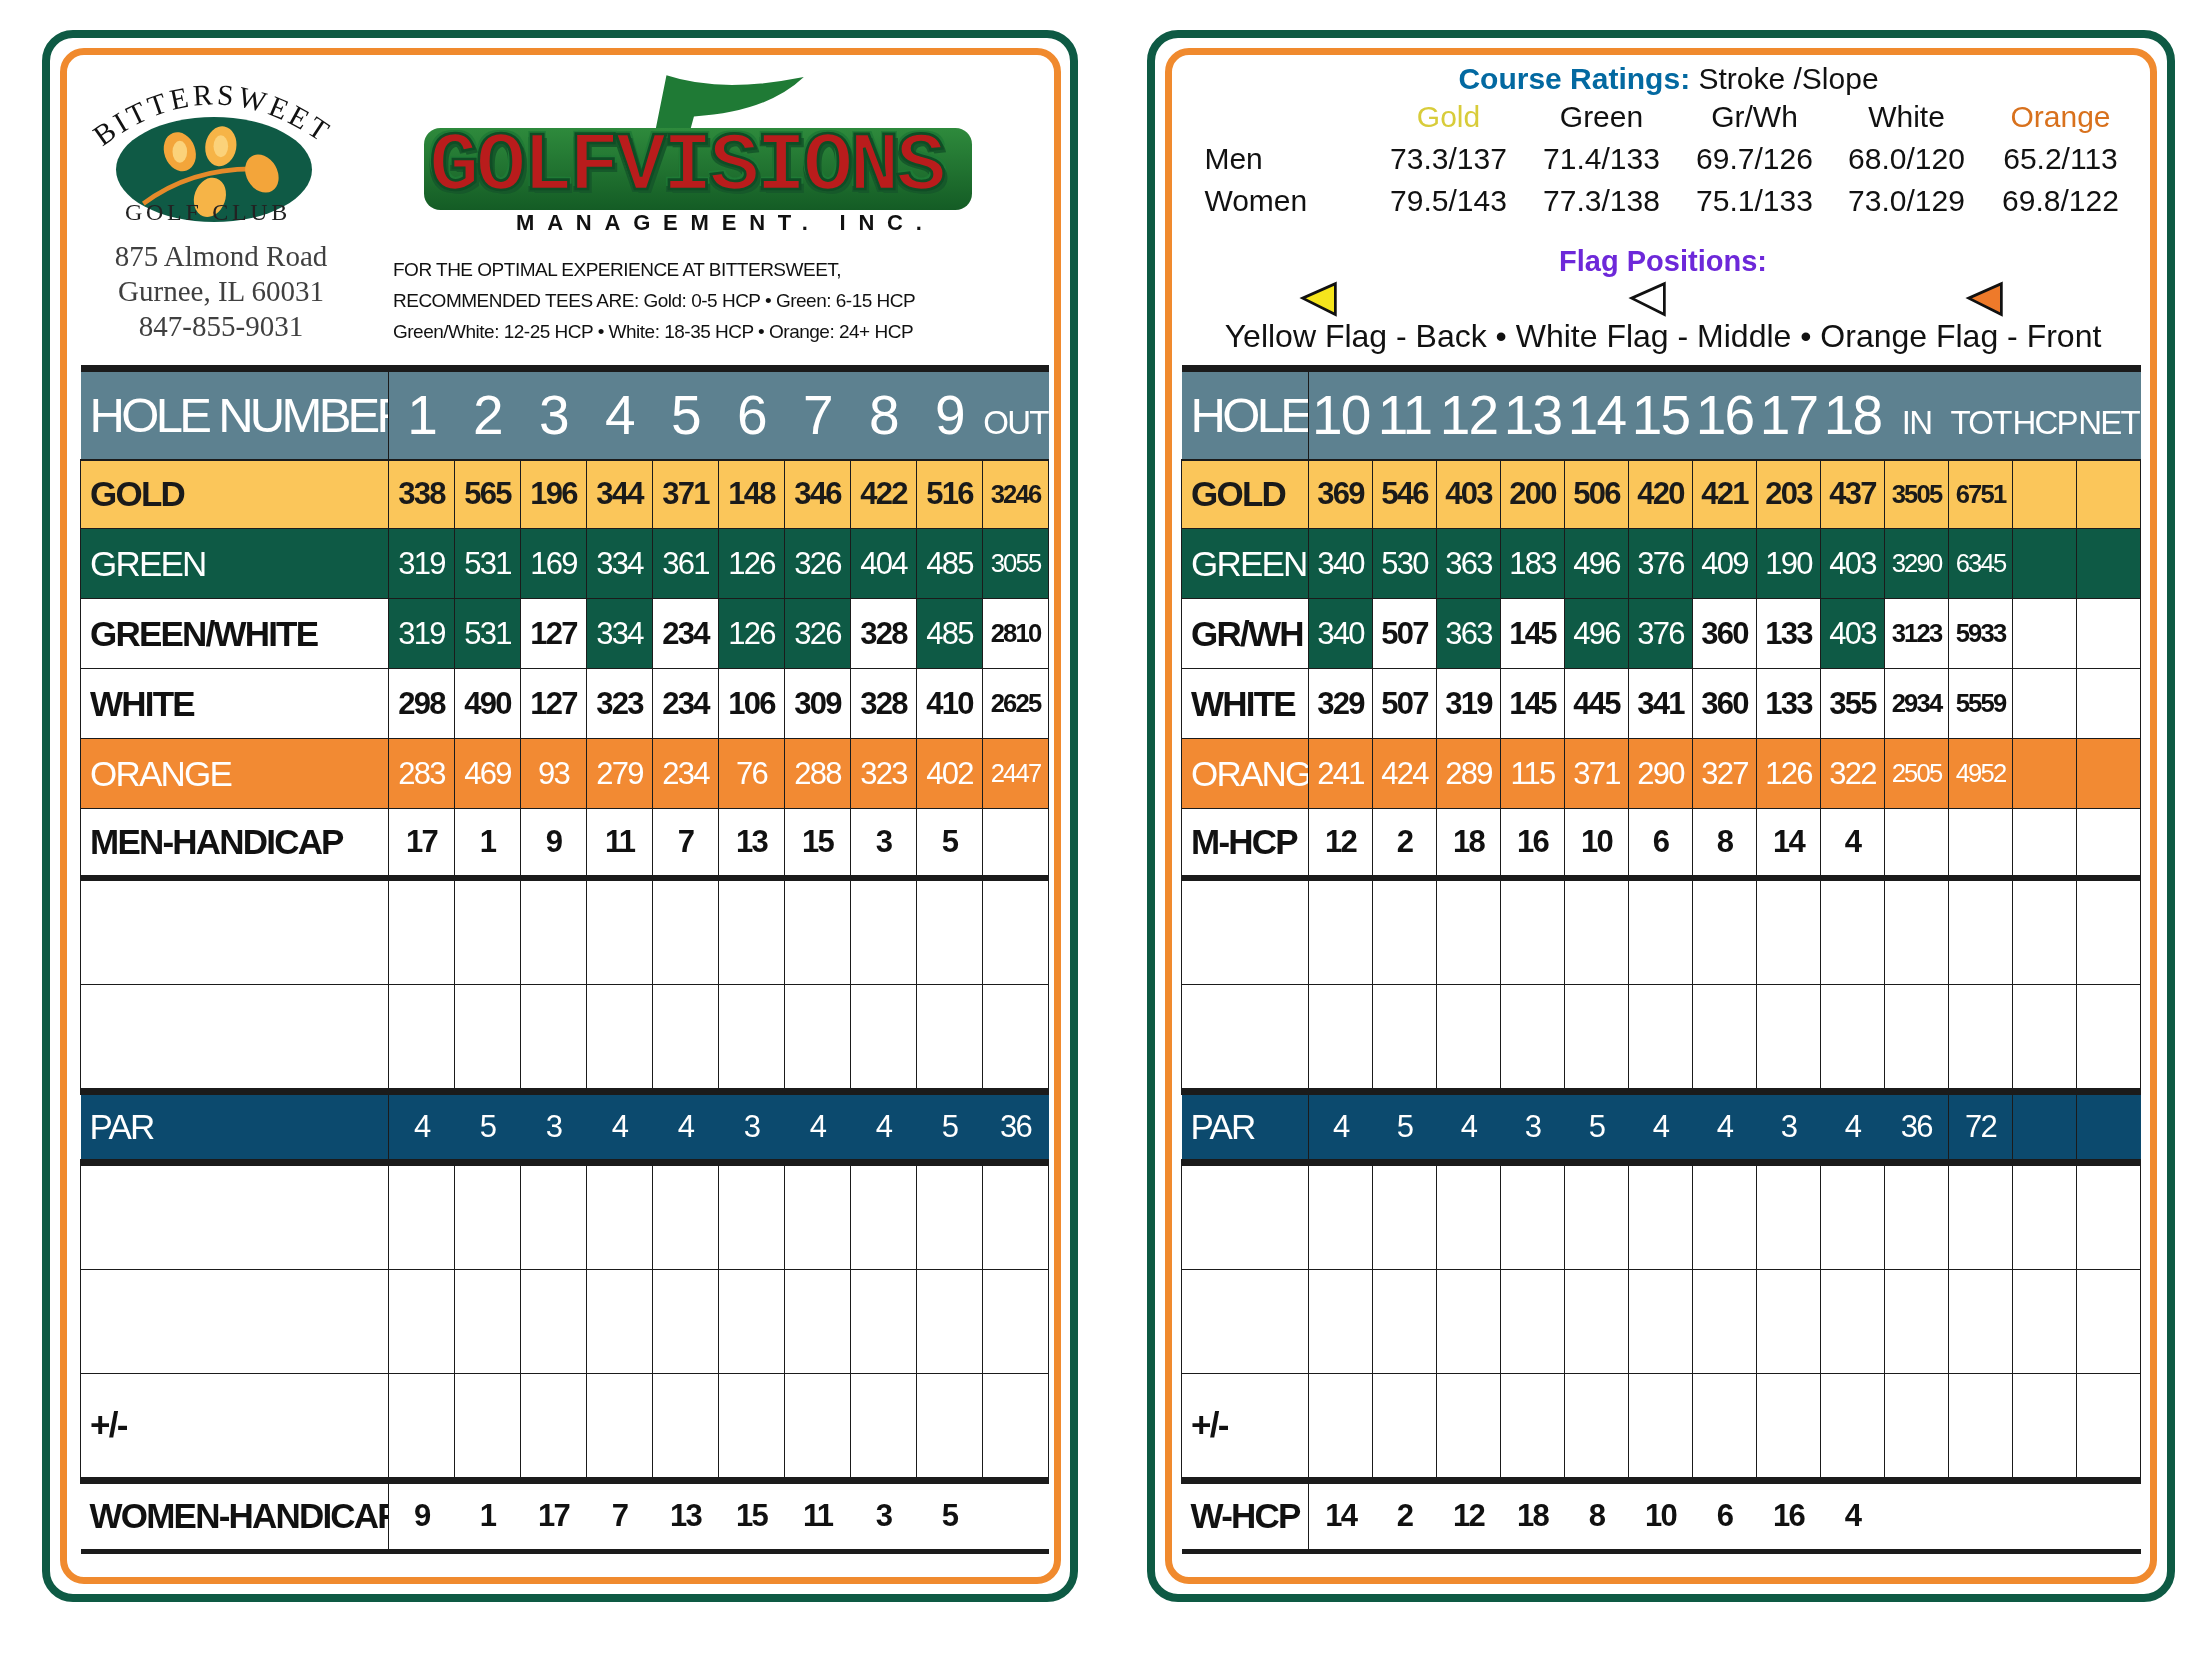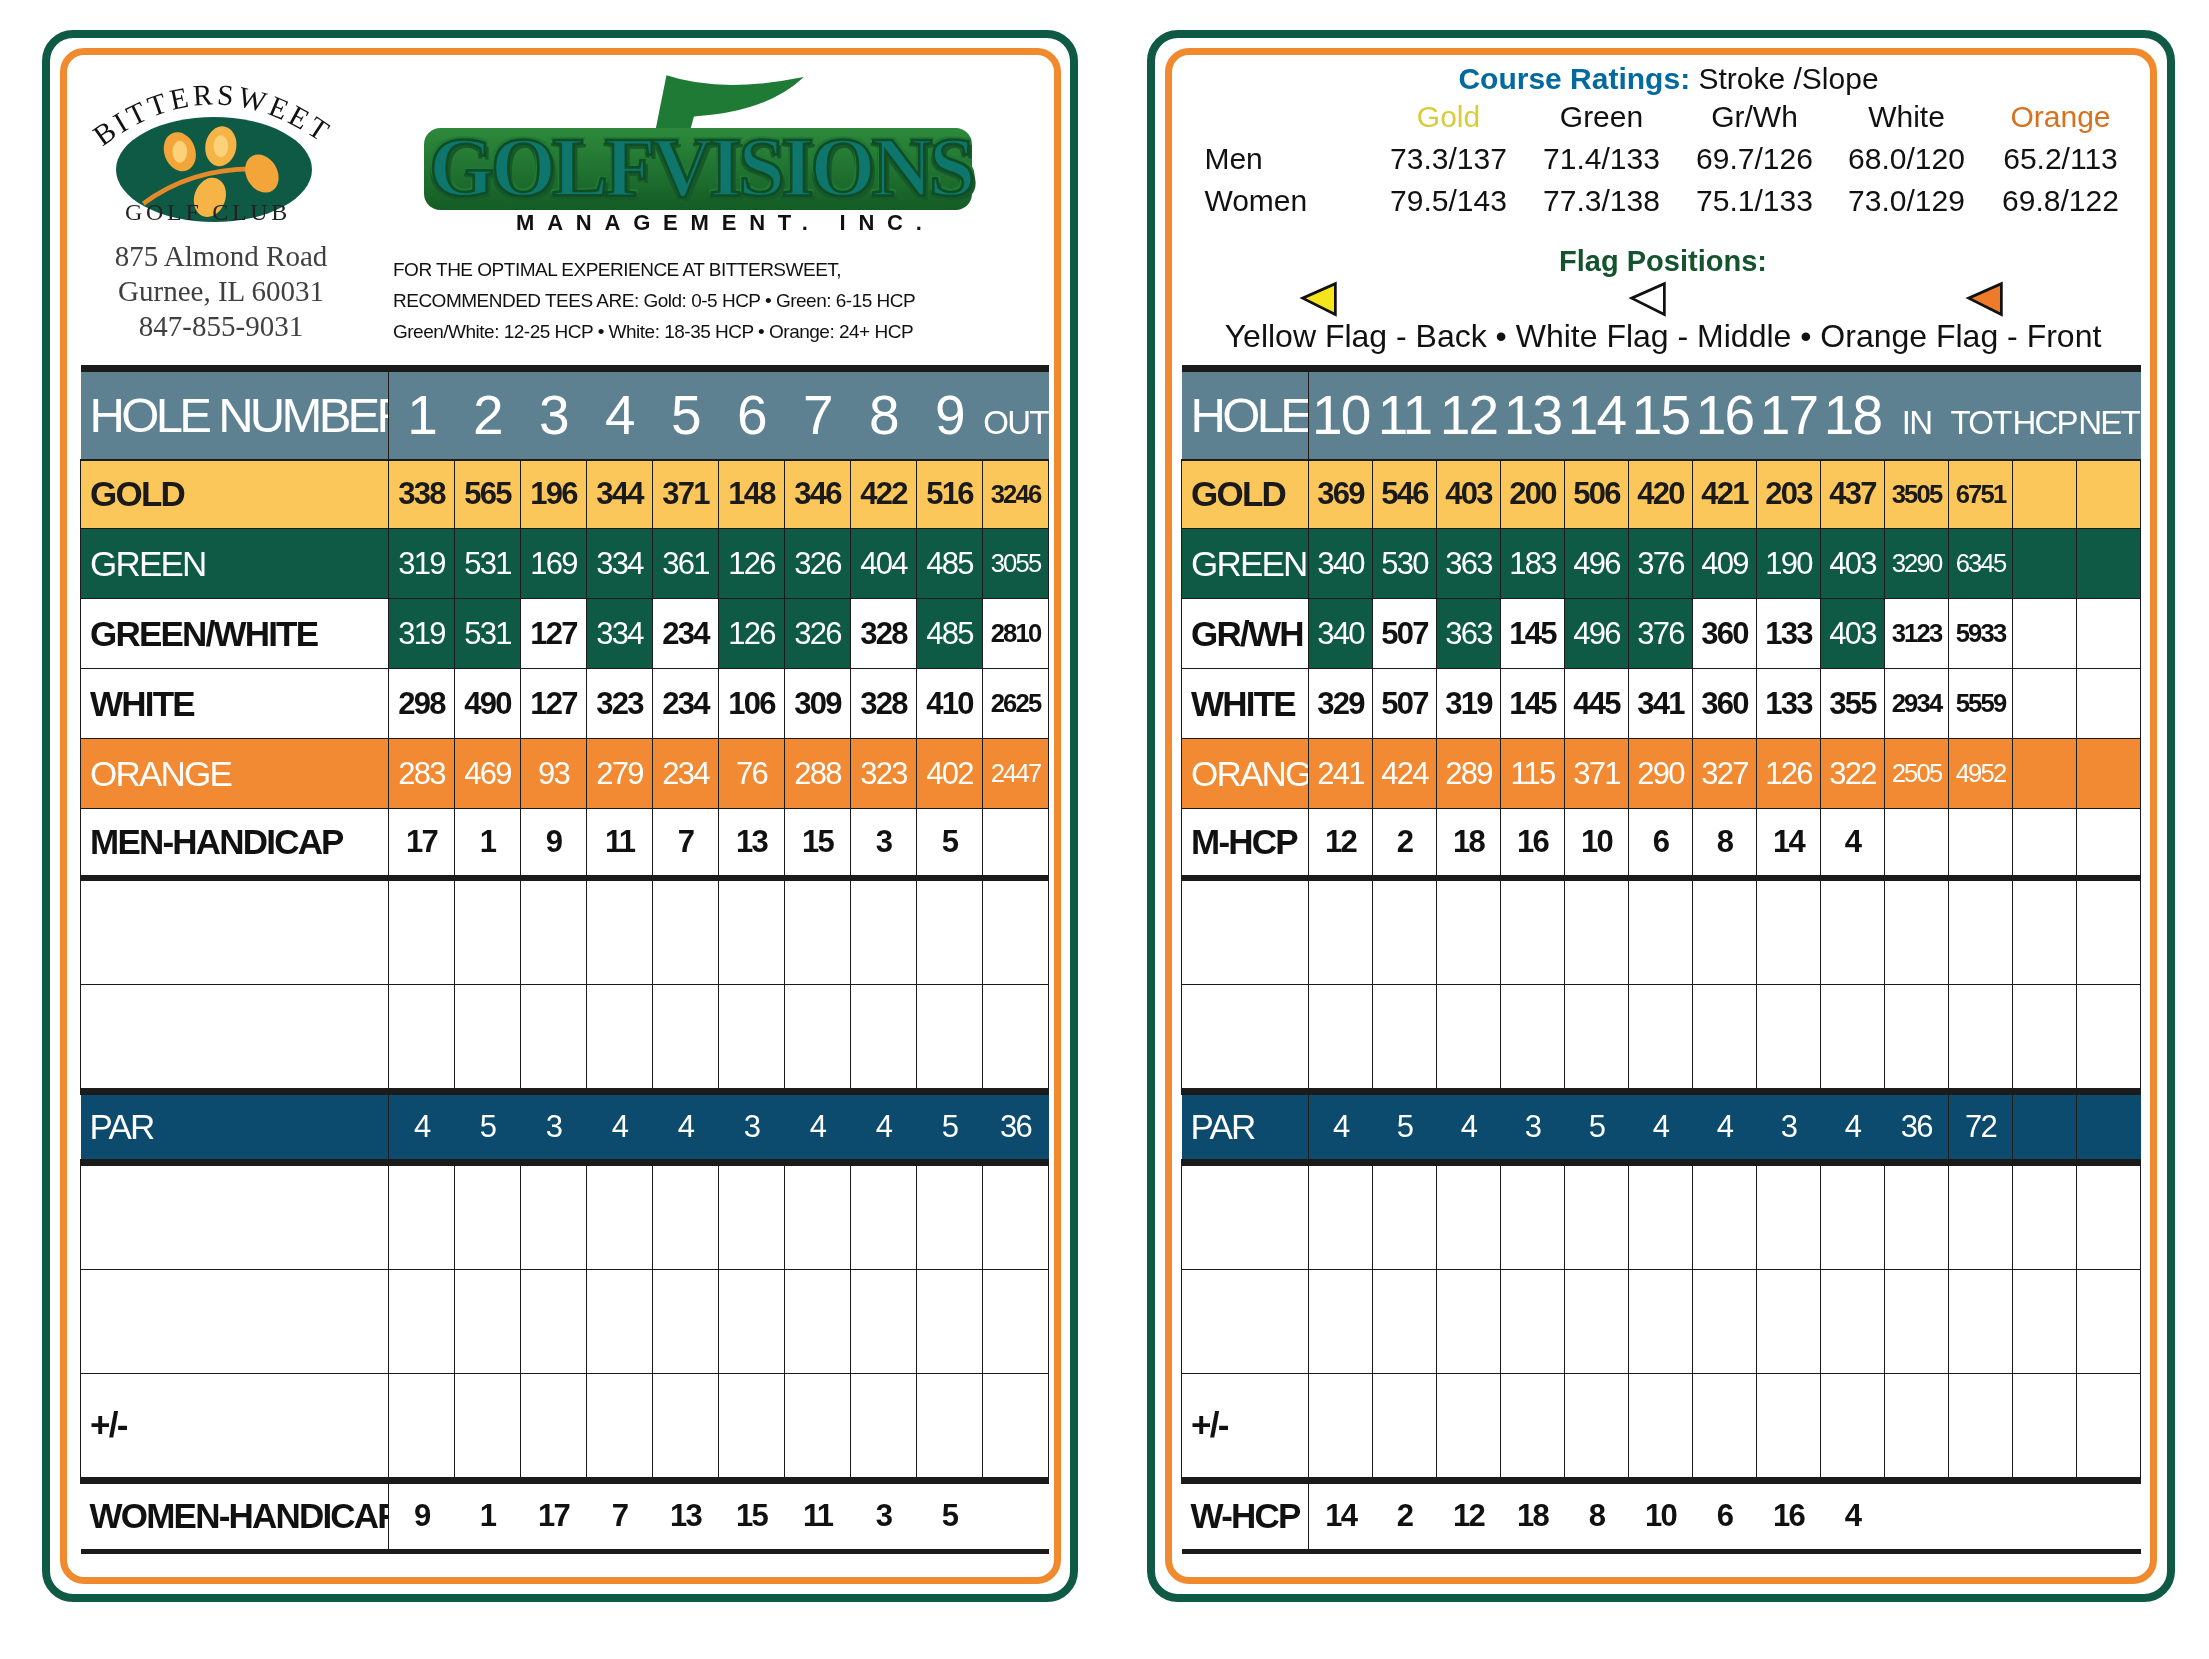--- a/index.html
+++ b/index.html
@@ -14,37 +14,37 @@
 
   
   .club-logo { position:absolute; left:84px; top:60px; width:274px; height:174px; }
   .club-oval { position:absolute; left:32px; top:57px; width:196px; height:105px; border-radius:50%; background:#0f5a45; }
   .club-arch { position:absolute; left:0; top:0; width:274px; height:110px; }
   .club-sub { position:absolute; left:41px; top:139px; width:201px; text-align:left;
               font-family:"Liberation Serif", serif; font-size:24px; letter-spacing:3.7px; color:#222; }
   .club-addr { position:absolute; left:84px; top:239px; width:274px; text-align:center;
                font-family:"Liberation Serif", serif; font-size:29px; line-height:35px; color:#404040; }
   .gv-logo { position:absolute; left:429px; top:64px; width:548px; height:183px; }
-  .gv-word { position:absolute; left:0; top:55px; font-family:Liberation Serif, serif; font-weight:bold;
-             font-size:84px; letter-spacing:-3.7px; color:#0f766e;
+  .gv-word { position:absolute; left:0; top:55px; font-family:Liberation Mono, monospace; font-weight:bold;
+             font-size:84px; letter-spacing:-3.7px; color:#b91c1c;
              -webkit-text-stroke:2.7px #0f4d25;
              text-shadow: 0 0 0 #1c6b2c, 3.7px 3.7px 0 #16592a, -2.7px -2.7px 0 #1f7a35, 2.7px -2.7px 0 #1f7a35, -2.7px 2.7px 0 #16592a; }
   .gv-band { position:absolute; left:-5.5px; top:64px; width:548px; height:82px; background:linear-gradient(#2e8a3c,#145c25); border-radius:16.4px; }
   .gv-sub { position:absolute; left:87px; top:146px; font-weight:bold; font-size:22px; letter-spacing:12.8px; color:#111; }
   .recommend { position:absolute; left:393px; top:254px; width:621px; text-align:left; font-size:19px; line-height:31px; color:#111; letter-spacing:-0.5px; }
 
   
   .ratings { position:absolute; left:1188px; top:62px; width:950px; }
   .ratings-title { text-align:center; font-size:30px; color:#111; }
   .ratings-title b { color:#0369a1;margin-left:11px; }
   .ratings-grid { position:absolute; left:0; top:38px; width:950px; }
   .rg-row { position:absolute; left:0; width:950px; height:42px; font-size:30px; }
   .rg-cell { position:absolute; top:0; width:155px; text-align:center; }
   .rg-label { position:absolute; left:16.4px; top:0; }
-  .flag-title { position:absolute; left:1188px; top:245px; width:950px; text-align:center; font-size:29px; font-weight:bold; color:#14532d; }
+  .flag-title { position:absolute; left:1188px; top:245px; width:950px; text-align:center; font-size:29px; font-weight:bold; color:#6d28d9; }
   .flag-line { position:absolute; left:1188px; top:318px; width:950px; text-align:center; font-size:32px; color:#111; white-space:nowrap; }
   .flag-icon { position:absolute; top:280px; width:40px; height:40px; }
 
   
   .scorecard { position:absolute; border-collapse:collapse; table-layout:fixed; }
   .scorecard td { border:1.8px solid #1b1b1b; padding:0; text-align:center; vertical-align:middle;
                   font-family:"Liberation Sans", sans-serif; font-weight:bold; font-size:31px; letter-spacing:-1.8px; overflow:hidden; white-space:nowrap; }
   .scorecard td.lbl { text-align:left; padding-left:9.1px; font-size:35px; letter-spacing:-1.8px; }
   .scorecard td.tot { font-size:25.6px; }
   tr.hdr td { background:#5d8190; color:#fff; border-left:none; border-right:none; font-weight:normal; font-size:55px; border-top:7.3px solid #1b1b1b; border-bottom:2.7px solid #1b1b1b;}

